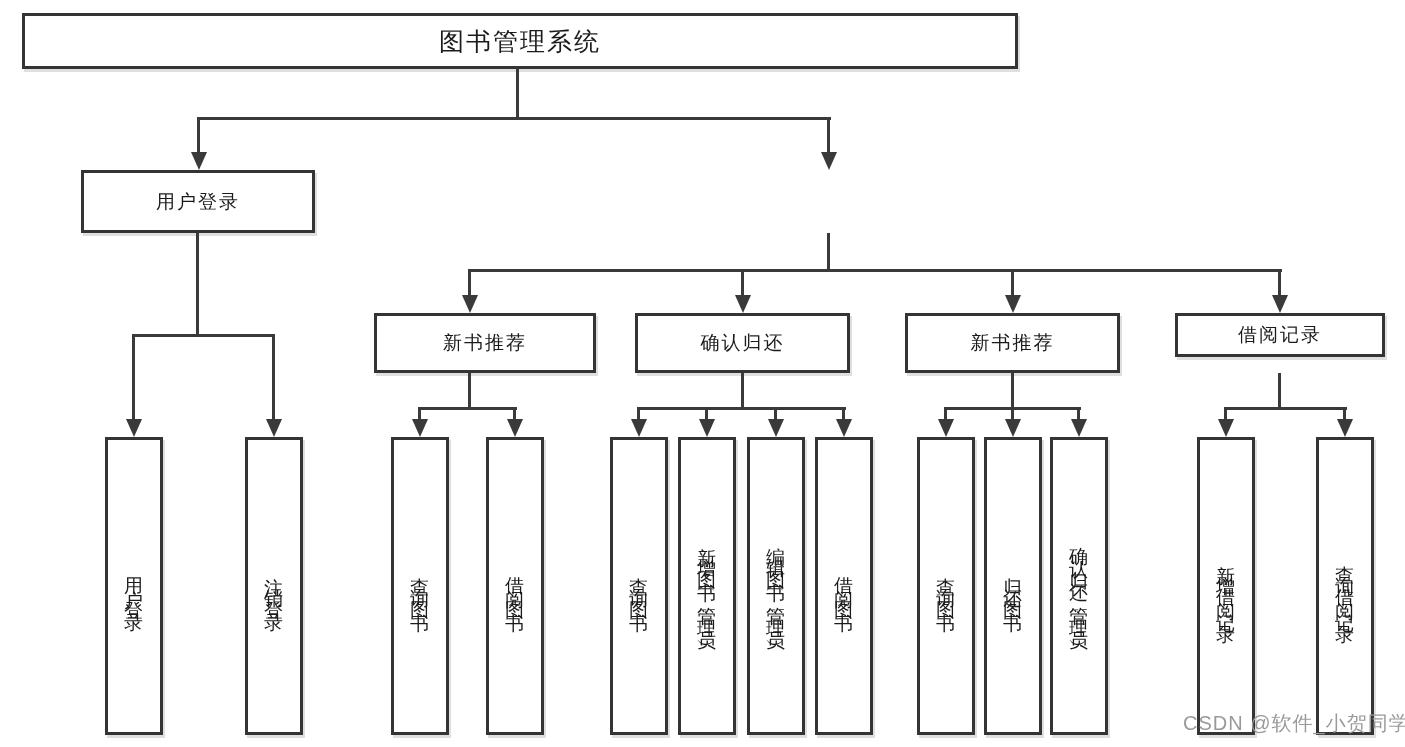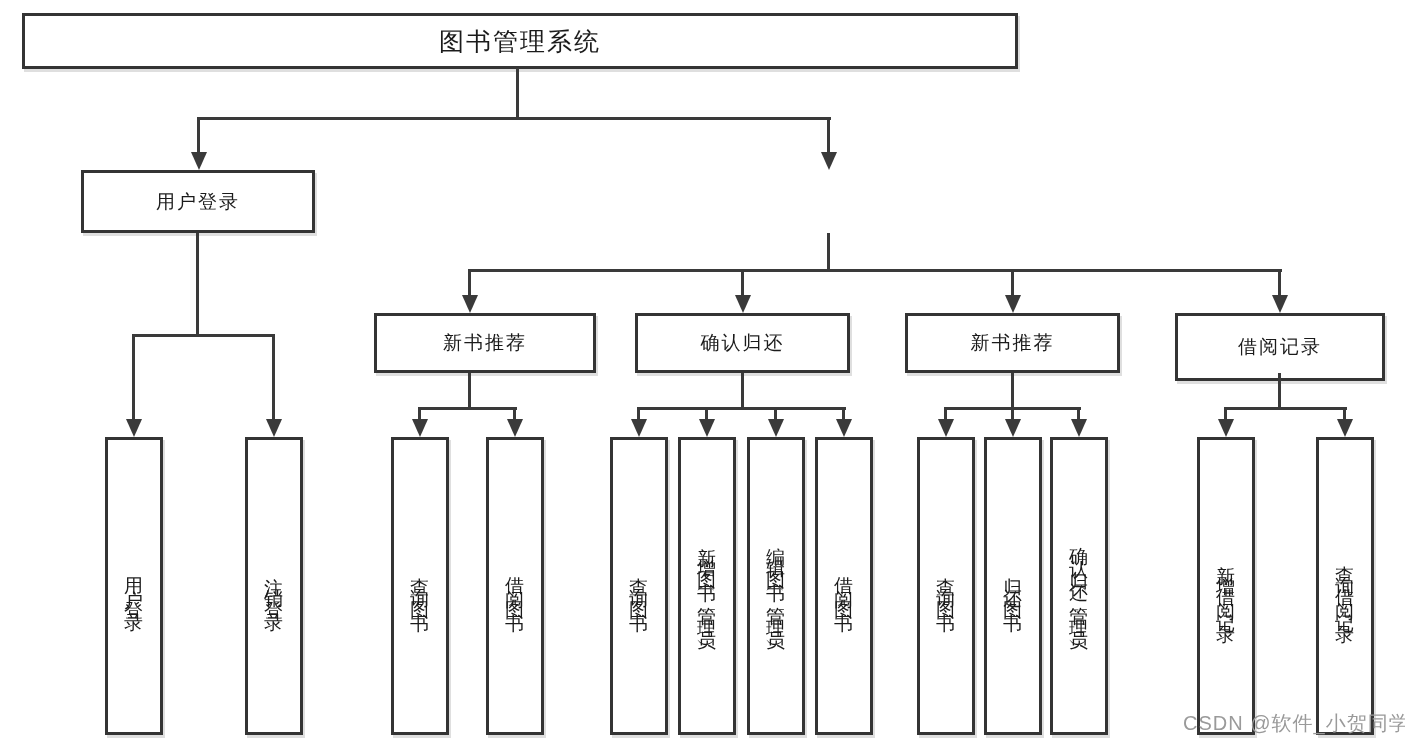--- a/index.html
+++ b/index.html
@@ -48,21 +48,21 @@
   </div>
 
   <div class="box" style="left:635px;top:313px;width:215px;height:60px;">
     <span>确认归还</span>
   </div>
 
   <div class="box" style="left:905px;top:313px;width:215px;height:60px;">
     <span>新书推荐</span>
   </div>
 
-  <div class="box" style="left:1175px;top:313px;width:210px;height:68px;font-family:Liberation Mono, monospace;">
+  <div class="box" style="left:1175px;top:313px;width:210px;height:44px;font-family:Liberation Mono, monospace;">
     <span>借阅记录</span>
   </div>
 
   <div class="box vbox" style="left:105px;top:437px;width:58px;height:298px;">
     <span>用户登录</span>
   </div>
   <div class="box vbox" style="left:245px;top:437px;width:58px;height:298px;">
     <span>注销登录</span>
   </div>
 

